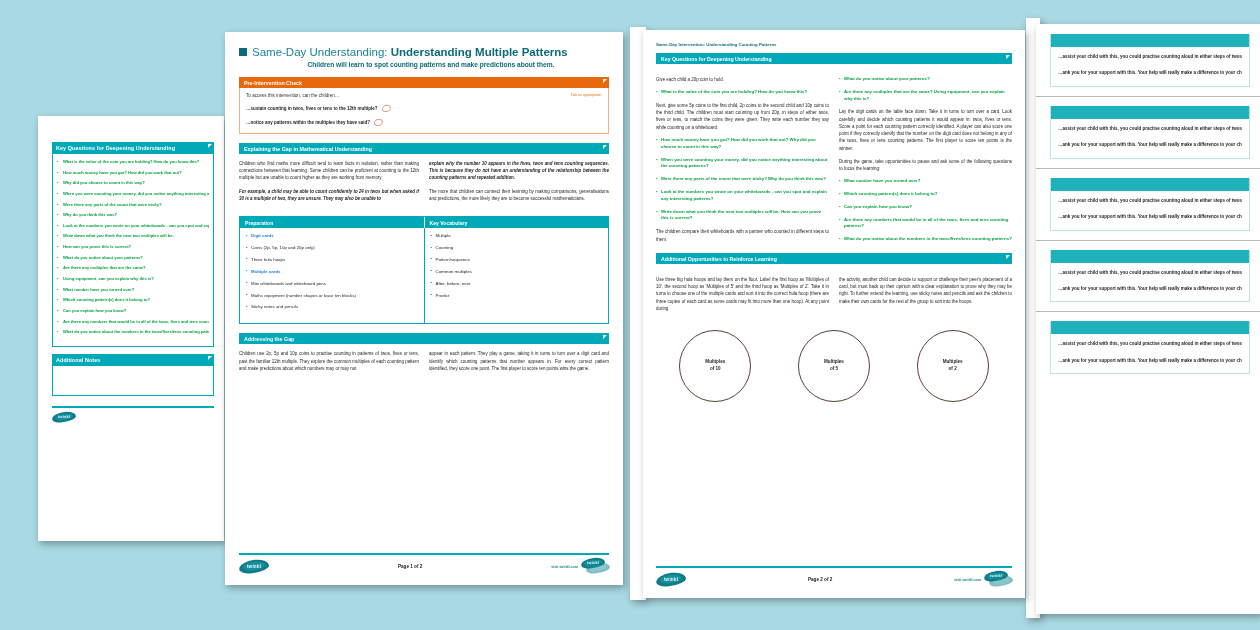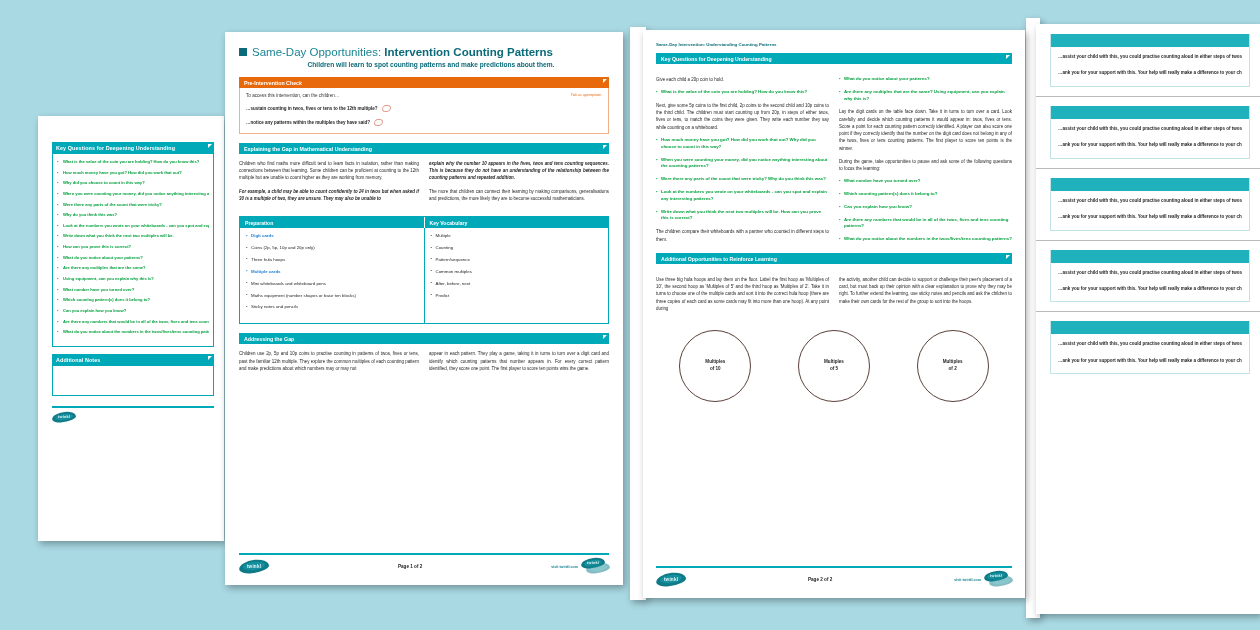--- a/index.html
+++ b/index.html
@@ -233,22 +233,22 @@
 <div class="sheet" id="sheet-p3"></div>
 
 <div class="sheet" id="sheet-p5"></div>
 
 <div class="sheet" id="sheet-p2">
   <div class="p2-inner">
 
     <div class="doc-title-row">
       <span class="title-sq"></span>
       <div class="doc-title">
-        <span>Same-Day Opportunities:</span>
-        <b>Intervention Counting Patterns</b>
+        <span>Same-Day Understanding:</span>
+        <b>Understanding Multiple Patterns</b>
       </div>
     </div>
     <div class="doc-sub">Children will learn to spot counting patterns and make predictions about them.</div>
 
     <div class="band orange">
       <span>Pre-Intervention Check</span>
       <span class="band-fold"></span>
     </div>
     <div class="pre-box">
       <div class="pre-lead">

